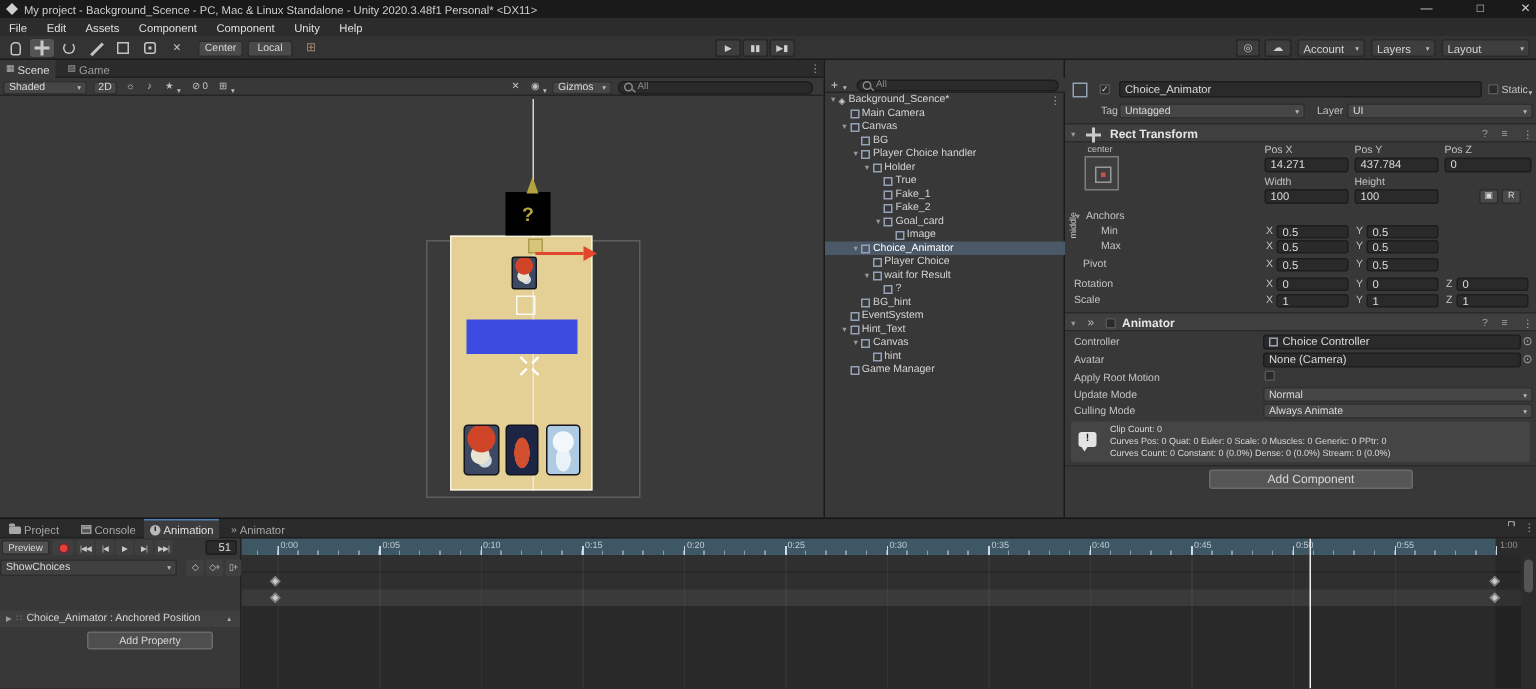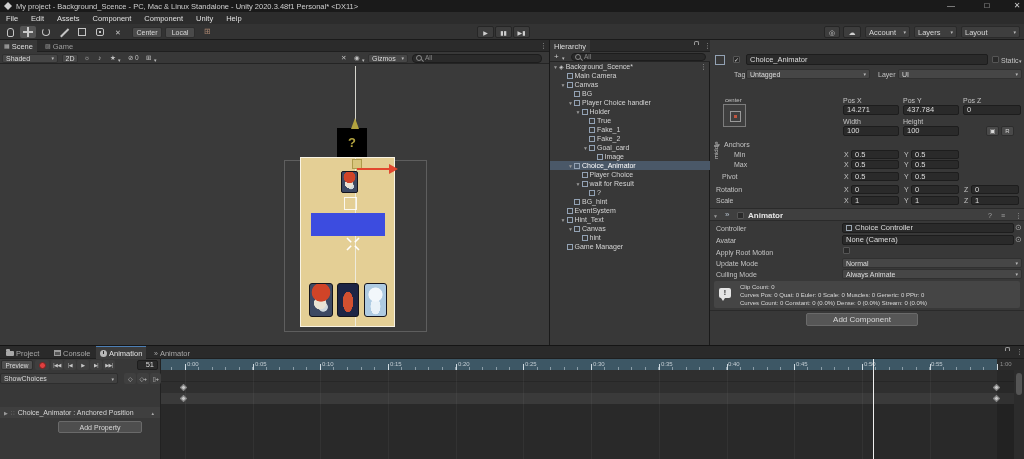--- a/index.html
+++ b/index.html
@@ -229,27 +229,20 @@
       <svg class="abs" style="left:346px;top:173px" width="14" height="14">
         <path d="M1 1 L5.2 5.2 M8.8 8.8 L13 13 M13 1 L8.8 5.2 M5.2 8.8 L1 13" stroke="#ffffff" stroke-width="1.6" fill="none"></path>
       </svg>
       <div class="card cardA" style="left:309px;top:219px;width:24px;height:34px"></div>
       <div class="card cardB" style="left:337px;top:219px;width:22px;height:34px"></div>
       <div class="card cardC" style="left:364px;top:219px;width:23px;height:34px"></div>
     </div>
   </div>
 
   <div class="abs" style="left:549px;top:40px;width:161px;height:305px;background:#383838;border-left:1px solid #1a1a1a;border-right:1px solid #1a1a1a;box-sizing:border-box">
-    <div class="abs tabbar" style="left:0;top:0;width:161px;height:12px">
-      <div class="tab on" style="left:0">
-        <span>Hierarchy</span>
-      </div>
-      <span class="lock abs" style="left:143px;top:4px"></span>
-      <span class="abs kebab" style="left:154px;top:2px">⋮</span>
-    </div>
     <div class="abs" style="left:0;top:12px;width:161px;height:10px;background:#383838;border-bottom:1px solid #242424;box-sizing:border-box">
       <span class="abs f8" style="left:4px;top:1px;color:#ccc">+</span>
       <span class="abs caret" style="left:12px;top:3px">▾</span>
       <div class="field" style="left:21px;top:1px;width:135px;height:8px;border-radius:4px;gap:3px">
         <span class="mag"></span>
         <span class="f65" style="color:#8a8a8a">All</span>
       </div>
     </div>
     <div class="abs" style="left:0;top:22px;width:161px;height:283px">
       <div class="hrow" style="top:0;padding-left:2px">
@@ -380,20 +373,28 @@
           <span>Untagged</span>
           <span class="caret">▾</span>
         </div>
       <span class="abs f7 lbl" style="left:168px;top:3px">Layer</span>
       <div class="drop" style="left:188px;top:1px;width:124px;height:10px">
           <span>UI</span>
           <span class="caret">▾</span>
         </div>
     </div>
 
+    <div class="comphead" style="top:42px">
+      <span class="abs" style="left:3px;top:4px;font-size:5px;color:#999">▼</span>
+      <span class="abs tico i-cross" style="left:14px;top:2px;transform:scale(0.8)"></span>
+      <span class="abs f8 bold" style="left:30px;top:3px;color:#e5e5e5">Rect Transform</span>
+      <span class="abs f7 dim" style="left:278px;top:3px">?</span>
+      <span class="abs f7 dim" style="left:291px;top:3px">≡</span>
+      <span class="abs kebab" style="left:305px;top:3px">⋮</span>
+    </div>
     <div class="abs" style="left:0;top:55px;width:314px;height:112px">
       <span class="abs f6 lbl" style="left:15px;top:2px">center</span>
       <span class="abs f6 lbl" style="left:3px;top:64px;transform:rotate(-90deg);transform-origin:left top">middle</span>
       <div class="anchor-w" style="left:13px;top:9px"></div>
       <span class="abs f7 lbl" style="left:133px;top:2px">Pos X</span>
       <span class="abs f7 lbl" style="left:193px;top:2px">Pos Y</span>
       <span class="abs f7 lbl" style="left:253px;top:2px">Pos Z</span>
       <div class="field" style="left:133px;top:10px;width:56px;height:10px">
           <span>14.271</span>
         </div>
@@ -508,21 +509,21 @@
           <span class="caret">▾</span>
         </div>
     </div>
     <div class="abs" style="left:4px;top:241px;width:306px;height:27px;background:#454545;border-radius:2px">
       <span class="bubble" style="left:5px;top:7px">!</span>
       <span class="abs f6" style="left:26px;top:3px;color:#d8d8d8">Clip Count: 0</span>
       <span class="abs f6" style="left:26px;top:11px;color:#d8d8d8">Curves Pos: 0 Quat: 0 Euler: 0 Scale: 0 Muscles: 0 Generic: 0 PPtr: 0</span>
       <span class="abs f6" style="left:26px;top:19px;color:#d8d8d8">Curves Count: 0 Constant: 0 (0.0%) Dense: 0 (0.0%) Stream: 0 (0.0%)</span>
     </div>
     <div class="abs" style="left:0;top:270px;width:314px;height:1px;background:#2a2a2a"></div>
-    <div class="graybtn" style="left:96px;top:273px;width:112px;height:13px;background:#565656;border-color:#6a6a6a;font-size:8px">
+    <div class="graybtn" style="left:96px;top:273px;width:136px;height:13px;background:#565656;border-color:#6a6a6a;font-size:8px">
         <span>Add Component</span>
       </div>
   </div>
 
   <div class="abs" style="left:0;top:345px;width:1024px;height:114px;background:#383838;border-top:1px solid #151515;box-sizing:border-box">
     <div class="abs tabbar" style="left:0;top:0;width:1024px;height:13px;background:#2a2a2a">
       <div class="btab" style="left:2px">
           <span class="folder-ico"></span>
           <span>Project</span>
         </div>

